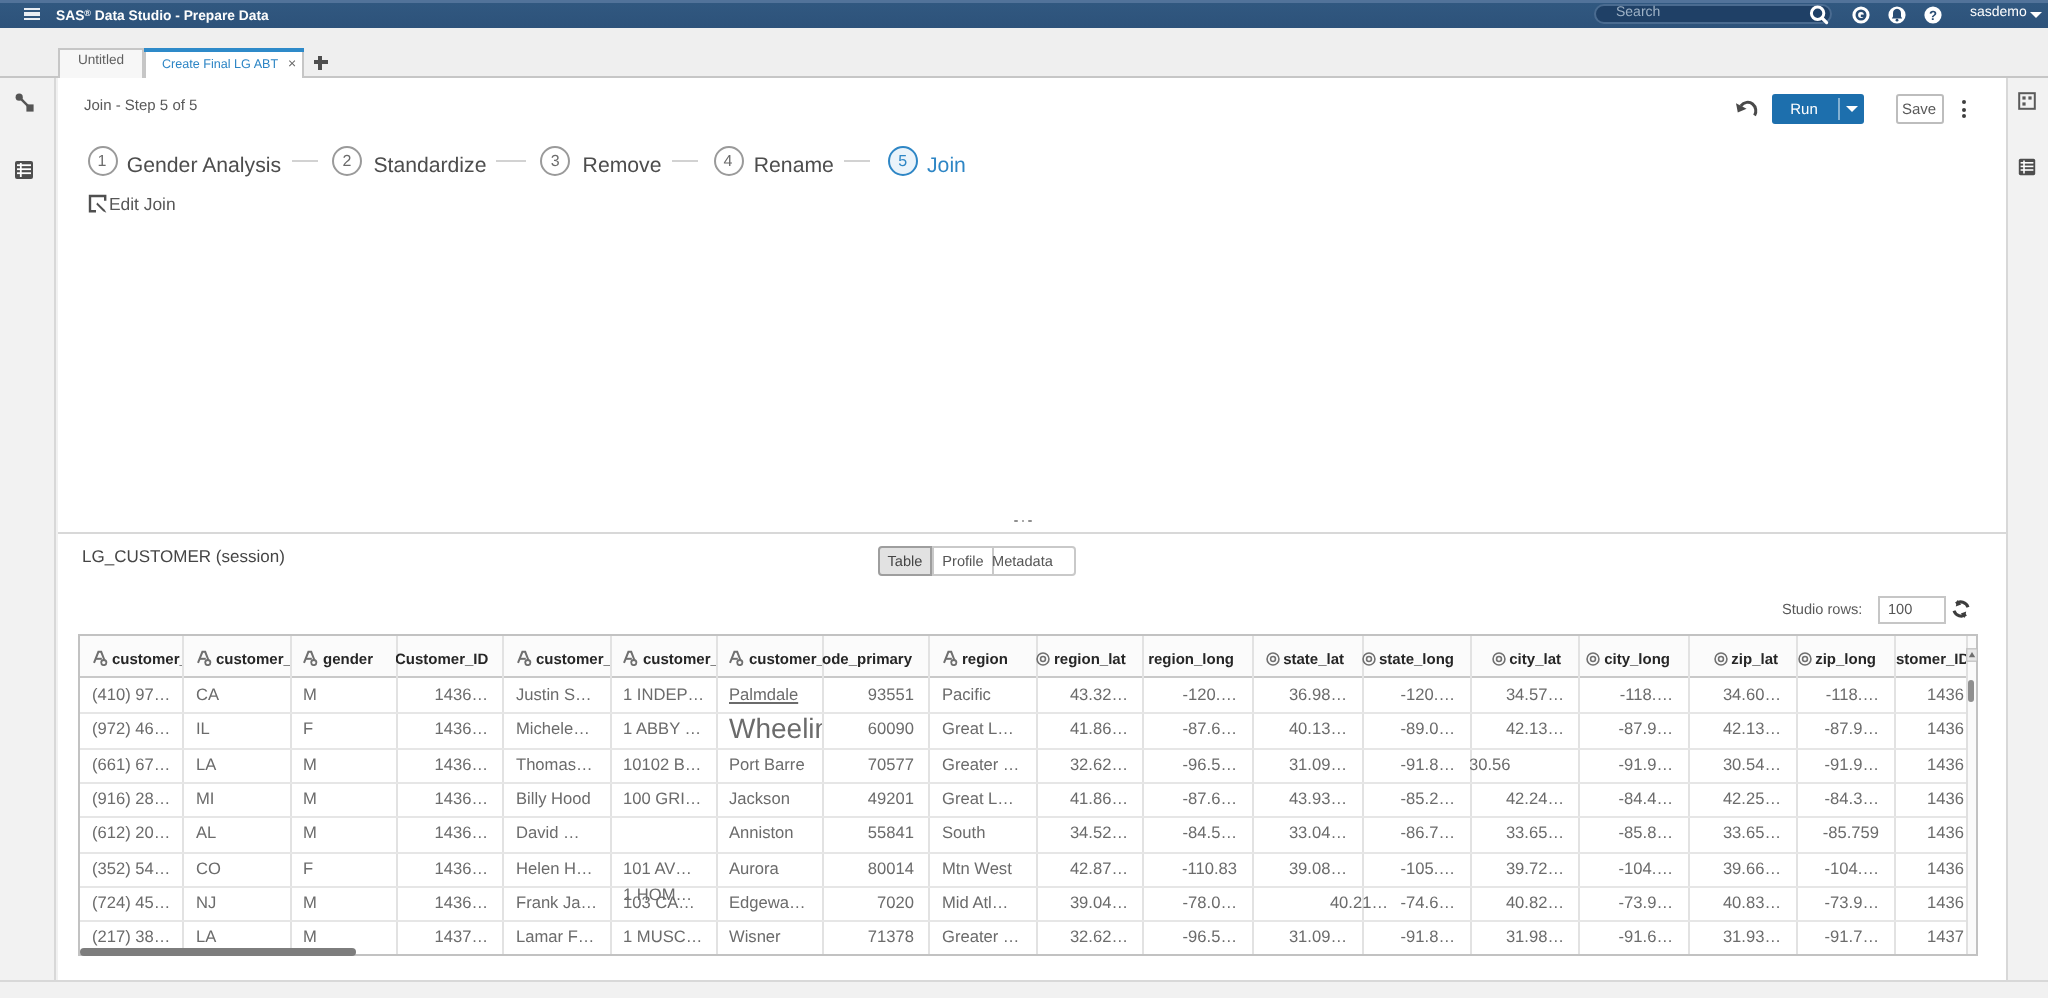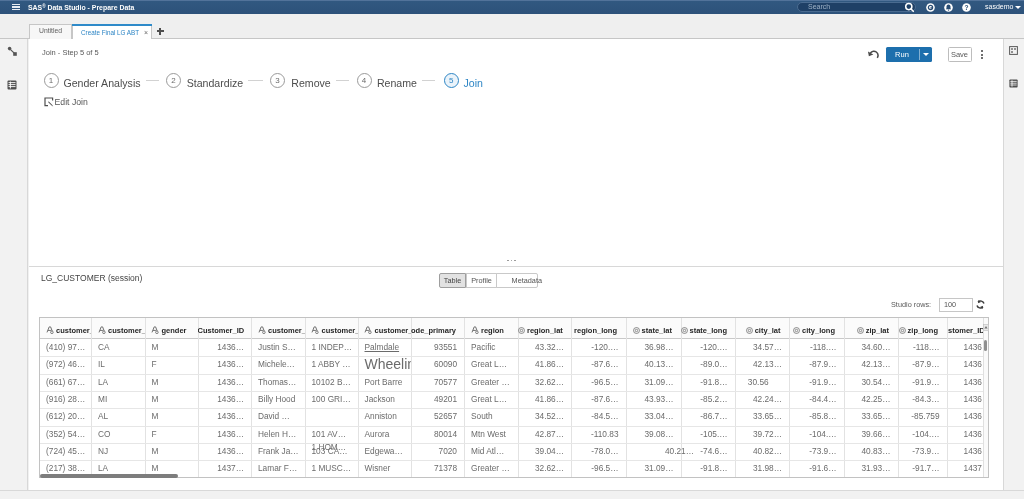--- a/index.html
+++ b/index.html
@@ -152,21 +152,21 @@
 <div class="abs" style="left:439px;top:273px;width:27px;height:15px;background:#e2e2e2;
  border:1px solid #9e9e9e;box-sizing:border-box;border-radius:2px 0 0 2px;z-index:2;"></div>
 <div class="abs" style="left:439px;top:273px;width:27px;height:15px;line-height:15px;text-align:center;
  font-size:7.3px;color:#444;z-index:3;">Table</div>
 <div class="abs" style="left:466px;top:273px;width:31px;height:15px;background:#ffffff;
  border:1px solid #c9c9c9;box-sizing:border-box;"></div>
 <div class="abs" style="left:466px;top:273px;width:31px;height:15px;line-height:15px;text-align:center;
  font-size:7.3px;color:#555;">Profile</div>
 <div class="abs" style="left:496px;top:273px;width:42px;height:15px;background:#ffffff;
  border:1px solid #c9c9c9;box-sizing:border-box;border-radius:0 2px 2px 0;"></div>
-<div class="abs" style="left:496px;top:273px;width:46px;height:15px;line-height:15px;text-align:right;
+<div class="abs" style="left:496px;top:273px;width:46px;height:15px;line-height:15px;text-align:left;
  font-size:7.3px;color:#555;">Metadata</div>
 
 <div class="abs" style="left:891px;top:299px;height:12px;line-height:12px;font-size:7.3px;color:#595959;">Studio rows:</div>
 <div class="abs" style="left:938.5px;top:297.5px;width:34px;height:14px;background:#fff;
  border:1px solid #c6c6c6;box-sizing:border-box;"></div>
 <div class="abs" style="left:944px;top:298.5px;height:12px;line-height:12px;font-size:7.3px;color:#555;">100</div>
 <svg class="abs" style="left:975.5px;top:300px;" width="9" height="9" viewBox="0 0 9 9">
  <path d="M8.0 3.6 A3.8 3.8 0 0 0 2.0 1.8" fill="none" stroke="#3d3d3d" stroke-width="1.5"></path>
  <path d="M2.6 0 L1.9 3.2 L4.6 2.2 Z" fill="#3d3d3d"></path>
  <path d="M1.0 5.4 A3.8 3.8 0 0 0 7.0 7.2" fill="none" stroke="#3d3d3d" stroke-width="1.5"></path>
@@ -307,21 +307,21 @@
 <div class="abs" style="left:197.5px;top:373.6px;width:53.5px;height:17.3px;line-height:17.3px;text-align:right;padding-right:7px;box-sizing:border-box;overflow:hidden;white-space:nowrap;font-size:8.3px;color:#6b6b6b;">1436…</div>
 <div class="abs" style="left:251px;top:373.6px;width:53.5px;height:17.3px;line-height:17.3px;text-align:left;padding-left:7px;box-sizing:border-box;overflow:hidden;white-space:nowrap;font-size:8.3px;color:#6b6b6b;">Thomas…</div>
 <div class="abs" style="left:304.5px;top:373.6px;width:53.0px;height:17.3px;line-height:17.3px;text-align:left;padding-left:7px;box-sizing:border-box;overflow:hidden;white-space:nowrap;font-size:8.3px;color:#6b6b6b;">10102 B…</div>
 <div class="abs" style="left:357.5px;top:373.6px;width:53.5px;height:17.3px;line-height:17.3px;text-align:left;padding-left:7px;box-sizing:border-box;overflow:hidden;white-space:nowrap;font-size:8.3px;color:#6b6b6b;">Port Barre</div>
 <div class="abs" style="left:411px;top:373.6px;width:53px;height:17.3px;line-height:17.3px;text-align:right;padding-right:7px;box-sizing:border-box;overflow:hidden;white-space:nowrap;font-size:8.3px;color:#6b6b6b;">70577</div>
 <div class="abs" style="left:464px;top:373.6px;width:54px;height:17.3px;line-height:17.3px;text-align:left;padding-left:7px;box-sizing:border-box;overflow:hidden;white-space:nowrap;font-size:8.3px;color:#6b6b6b;">Greater …</div>
 <div class="abs" style="left:518px;top:373.6px;width:53px;height:17.3px;line-height:17.3px;text-align:right;padding-right:7px;box-sizing:border-box;overflow:hidden;white-space:nowrap;font-size:8.3px;color:#6b6b6b;">32.62…</div>
 <div class="abs" style="left:571px;top:373.6px;width:54.5px;height:17.3px;line-height:17.3px;text-align:right;padding-right:7px;box-sizing:border-box;overflow:hidden;white-space:nowrap;font-size:8.3px;color:#6b6b6b;">-96.5…</div>
 <div class="abs" style="left:625.5px;top:373.6px;width:55.0px;height:17.3px;line-height:17.3px;text-align:right;padding-right:7px;box-sizing:border-box;overflow:hidden;white-space:nowrap;font-size:8.3px;color:#6b6b6b;">31.09…</div>
 <div class="abs" style="left:680.5px;top:373.6px;width:54.0px;height:17.3px;line-height:17.3px;text-align:right;padding-right:7px;box-sizing:border-box;overflow:hidden;white-space:nowrap;font-size:8.3px;color:#6b6b6b;">-91.8…</div>
-<div class="abs" style="left:734.5px;top:373.6px;width:54.5px;height:17.3px;line-height:17.3px;text-align:center;padding-right:7px;box-sizing:border-box;overflow:hidden;white-space:nowrap;font-size:8.3px;color:#6b6b6b;">30.56</div>
+<div class="abs" style="left:734.5px;top:373.6px;width:54.5px;height:17.3px;line-height:17.3px;text-align:left;padding-right:7px;box-sizing:border-box;overflow:hidden;white-space:nowrap;font-size:8.3px;color:#6b6b6b;">30.56</div>
 <div class="abs" style="left:789px;top:373.6px;width:54.5px;height:17.3px;line-height:17.3px;text-align:right;padding-right:7px;box-sizing:border-box;overflow:hidden;white-space:nowrap;font-size:8.3px;color:#6b6b6b;">-91.9…</div>
 <div class="abs" style="left:843.5px;top:373.6px;width:54.0px;height:17.3px;line-height:17.3px;text-align:right;padding-right:7px;box-sizing:border-box;overflow:hidden;white-space:nowrap;font-size:8.3px;color:#6b6b6b;">30.54…</div>
 <div class="abs" style="left:897.5px;top:373.6px;width:49.0px;height:17.3px;line-height:17.3px;text-align:right;padding-right:7px;box-sizing:border-box;overflow:hidden;white-space:nowrap;font-size:8.3px;color:#6b6b6b;">-91.9…</div>
 <div class="abs" style="left:946.5px;top:373.6px;width:35.5px;height:17.3px;line-height:17.3px;text-align:right;padding-right:0px;box-sizing:border-box;overflow:hidden;white-space:nowrap;font-size:8.3px;color:#6b6b6b;">1436</div>
 <div class="abs" style="left:39px;top:390.9px;width:52px;height:17.3px;line-height:17.3px;text-align:left;padding-left:7px;box-sizing:border-box;overflow:hidden;white-space:nowrap;font-size:8.3px;color:#6b6b6b;">(916) 28…</div>
 <div class="abs" style="left:91px;top:390.9px;width:53.5px;height:17.3px;line-height:17.3px;text-align:left;padding-left:7px;box-sizing:border-box;overflow:hidden;white-space:nowrap;font-size:8.3px;color:#6b6b6b;">MI</div>
 <div class="abs" style="left:144.5px;top:390.9px;width:53.0px;height:17.3px;line-height:17.3px;text-align:left;padding-left:7px;box-sizing:border-box;overflow:hidden;white-space:nowrap;font-size:8.3px;color:#6b6b6b;">M</div>
 <div class="abs" style="left:197.5px;top:390.9px;width:53.5px;height:17.3px;line-height:17.3px;text-align:right;padding-right:7px;box-sizing:border-box;overflow:hidden;white-space:nowrap;font-size:8.3px;color:#6b6b6b;">1436…</div>
 <div class="abs" style="left:251px;top:390.9px;width:53.5px;height:17.3px;line-height:17.3px;text-align:left;padding-left:7px;box-sizing:border-box;overflow:hidden;white-space:nowrap;font-size:8.3px;color:#6b6b6b;">Billy Hood</div>
 <div class="abs" style="left:304.5px;top:390.9px;width:53.0px;height:17.3px;line-height:17.3px;text-align:left;padding-left:7px;box-sizing:border-box;overflow:hidden;white-space:nowrap;font-size:8.3px;color:#6b6b6b;">100 GRI…</div>
@@ -337,21 +337,21 @@
 <div class="abs" style="left:843.5px;top:390.9px;width:54.0px;height:17.3px;line-height:17.3px;text-align:right;padding-right:7px;box-sizing:border-box;overflow:hidden;white-space:nowrap;font-size:8.3px;color:#6b6b6b;">42.25…</div>
 <div class="abs" style="left:897.5px;top:390.9px;width:49.0px;height:17.3px;line-height:17.3px;text-align:right;padding-right:7px;box-sizing:border-box;overflow:hidden;white-space:nowrap;font-size:8.3px;color:#6b6b6b;">-84.3…</div>
 <div class="abs" style="left:946.5px;top:390.9px;width:35.5px;height:17.3px;line-height:17.3px;text-align:right;padding-right:0px;box-sizing:border-box;overflow:hidden;white-space:nowrap;font-size:8.3px;color:#6b6b6b;">1436</div>
 <div class="abs" style="left:39px;top:408.2px;width:52px;height:17.3px;line-height:17.3px;text-align:left;padding-left:7px;box-sizing:border-box;overflow:hidden;white-space:nowrap;font-size:8.3px;color:#6b6b6b;">(612) 20…</div>
 <div class="abs" style="left:91px;top:408.2px;width:53.5px;height:17.3px;line-height:17.3px;text-align:left;padding-left:7px;box-sizing:border-box;overflow:hidden;white-space:nowrap;font-size:8.3px;color:#6b6b6b;">AL</div>
 <div class="abs" style="left:144.5px;top:408.2px;width:53.0px;height:17.3px;line-height:17.3px;text-align:left;padding-left:7px;box-sizing:border-box;overflow:hidden;white-space:nowrap;font-size:8.3px;color:#6b6b6b;">M</div>
 <div class="abs" style="left:197.5px;top:408.2px;width:53.5px;height:17.3px;line-height:17.3px;text-align:right;padding-right:7px;box-sizing:border-box;overflow:hidden;white-space:nowrap;font-size:8.3px;color:#6b6b6b;">1436…</div>
 <div class="abs" style="left:251px;top:408.2px;width:53.5px;height:17.3px;line-height:17.3px;text-align:left;padding-left:7px;box-sizing:border-box;overflow:hidden;white-space:nowrap;font-size:8.3px;color:#6b6b6b;">David …</div>
 <div class="abs" style="left:304.5px;top:408.2px;width:53.0px;height:17.3px;line-height:17.3px;text-align:left;padding-left:7px;box-sizing:border-box;overflow:hidden;white-space:nowrap;font-size:8.3px;color:#6b6b6b;margin-top:31px;">1 HOM…</div>
 <div class="abs" style="left:357.5px;top:408.2px;width:53.5px;height:17.3px;line-height:17.3px;text-align:left;padding-left:7px;box-sizing:border-box;overflow:hidden;white-space:nowrap;font-size:8.3px;color:#6b6b6b;">Anniston</div>
-<div class="abs" style="left:411px;top:408.2px;width:53px;height:17.3px;line-height:17.3px;text-align:right;padding-right:7px;box-sizing:border-box;overflow:hidden;white-space:nowrap;font-size:8.3px;color:#6b6b6b;">52657</div>
+<div class="abs" style="left:411px;top:408.2px;width:53px;height:17.3px;line-height:17.3px;text-align:right;padding-right:7px;box-sizing:border-box;overflow:hidden;white-space:nowrap;font-size:8.3px;color:#6b6b6b;">55841</div>
 <div class="abs" style="left:464px;top:408.2px;width:54px;height:17.3px;line-height:17.3px;text-align:left;padding-left:7px;box-sizing:border-box;overflow:hidden;white-space:nowrap;font-size:8.3px;color:#6b6b6b;">South</div>
 <div class="abs" style="left:518px;top:408.2px;width:53px;height:17.3px;line-height:17.3px;text-align:right;padding-right:7px;box-sizing:border-box;overflow:hidden;white-space:nowrap;font-size:8.3px;color:#6b6b6b;">34.52…</div>
 <div class="abs" style="left:571px;top:408.2px;width:54.5px;height:17.3px;line-height:17.3px;text-align:right;padding-right:7px;box-sizing:border-box;overflow:hidden;white-space:nowrap;font-size:8.3px;color:#6b6b6b;">-84.5…</div>
 <div class="abs" style="left:625.5px;top:408.2px;width:55.0px;height:17.3px;line-height:17.3px;text-align:right;padding-right:7px;box-sizing:border-box;overflow:hidden;white-space:nowrap;font-size:8.3px;color:#6b6b6b;">33.04…</div>
 <div class="abs" style="left:680.5px;top:408.2px;width:54.0px;height:17.3px;line-height:17.3px;text-align:right;padding-right:7px;box-sizing:border-box;overflow:hidden;white-space:nowrap;font-size:8.3px;color:#6b6b6b;">-86.7…</div>
 <div class="abs" style="left:734.5px;top:408.2px;width:54.5px;height:17.3px;line-height:17.3px;text-align:right;padding-right:7px;box-sizing:border-box;overflow:hidden;white-space:nowrap;font-size:8.3px;color:#6b6b6b;">33.65…</div>
 <div class="abs" style="left:789px;top:408.2px;width:54.5px;height:17.3px;line-height:17.3px;text-align:right;padding-right:7px;box-sizing:border-box;overflow:hidden;white-space:nowrap;font-size:8.3px;color:#6b6b6b;">-85.8…</div>
 <div class="abs" style="left:843.5px;top:408.2px;width:54.0px;height:17.3px;line-height:17.3px;text-align:right;padding-right:7px;box-sizing:border-box;overflow:hidden;white-space:nowrap;font-size:8.3px;color:#6b6b6b;">33.65…</div>
 <div class="abs" style="left:897.5px;top:408.2px;width:49.0px;height:17.3px;line-height:17.3px;text-align:right;padding-right:7px;box-sizing:border-box;overflow:hidden;white-space:nowrap;font-size:8.3px;color:#6b6b6b;">-85.759</div>
 <div class="abs" style="left:946.5px;top:408.2px;width:35.5px;height:17.3px;line-height:17.3px;text-align:right;padding-right:0px;box-sizing:border-box;overflow:hidden;white-space:nowrap;font-size:8.3px;color:#6b6b6b;">1436</div>

